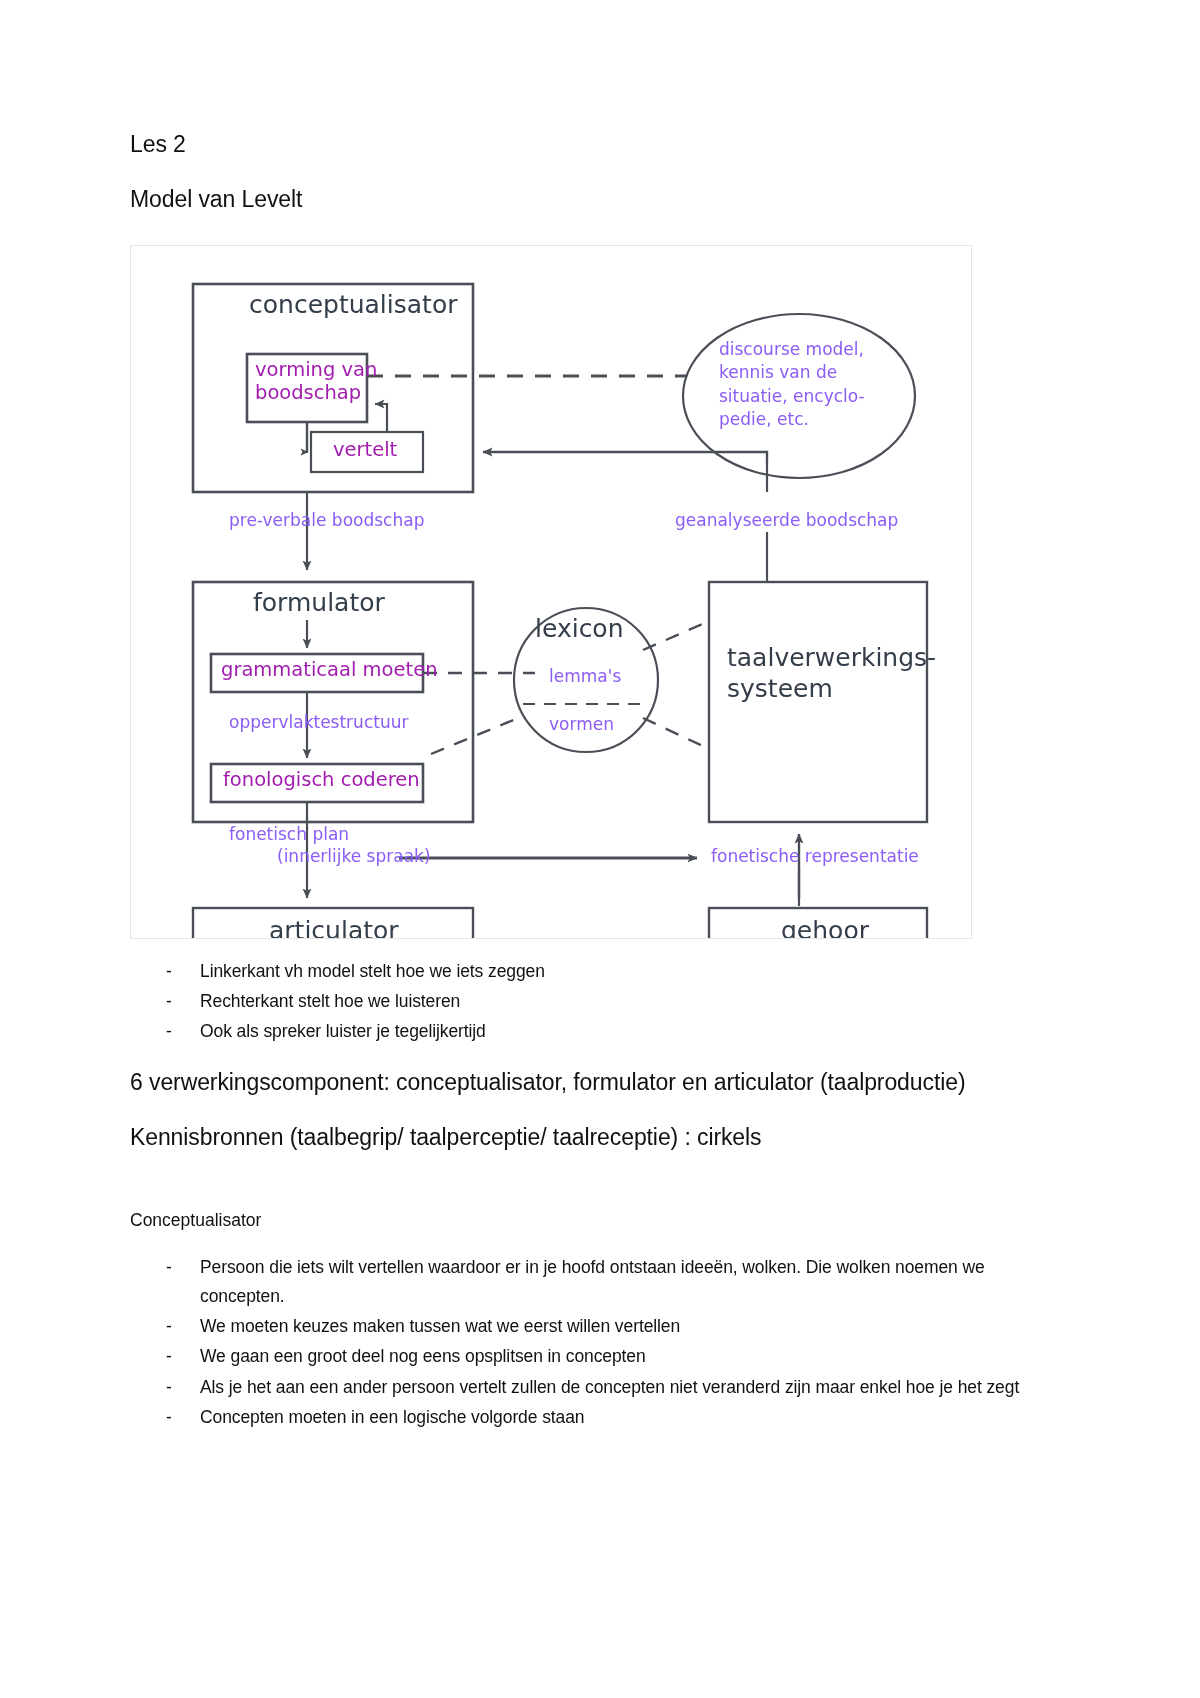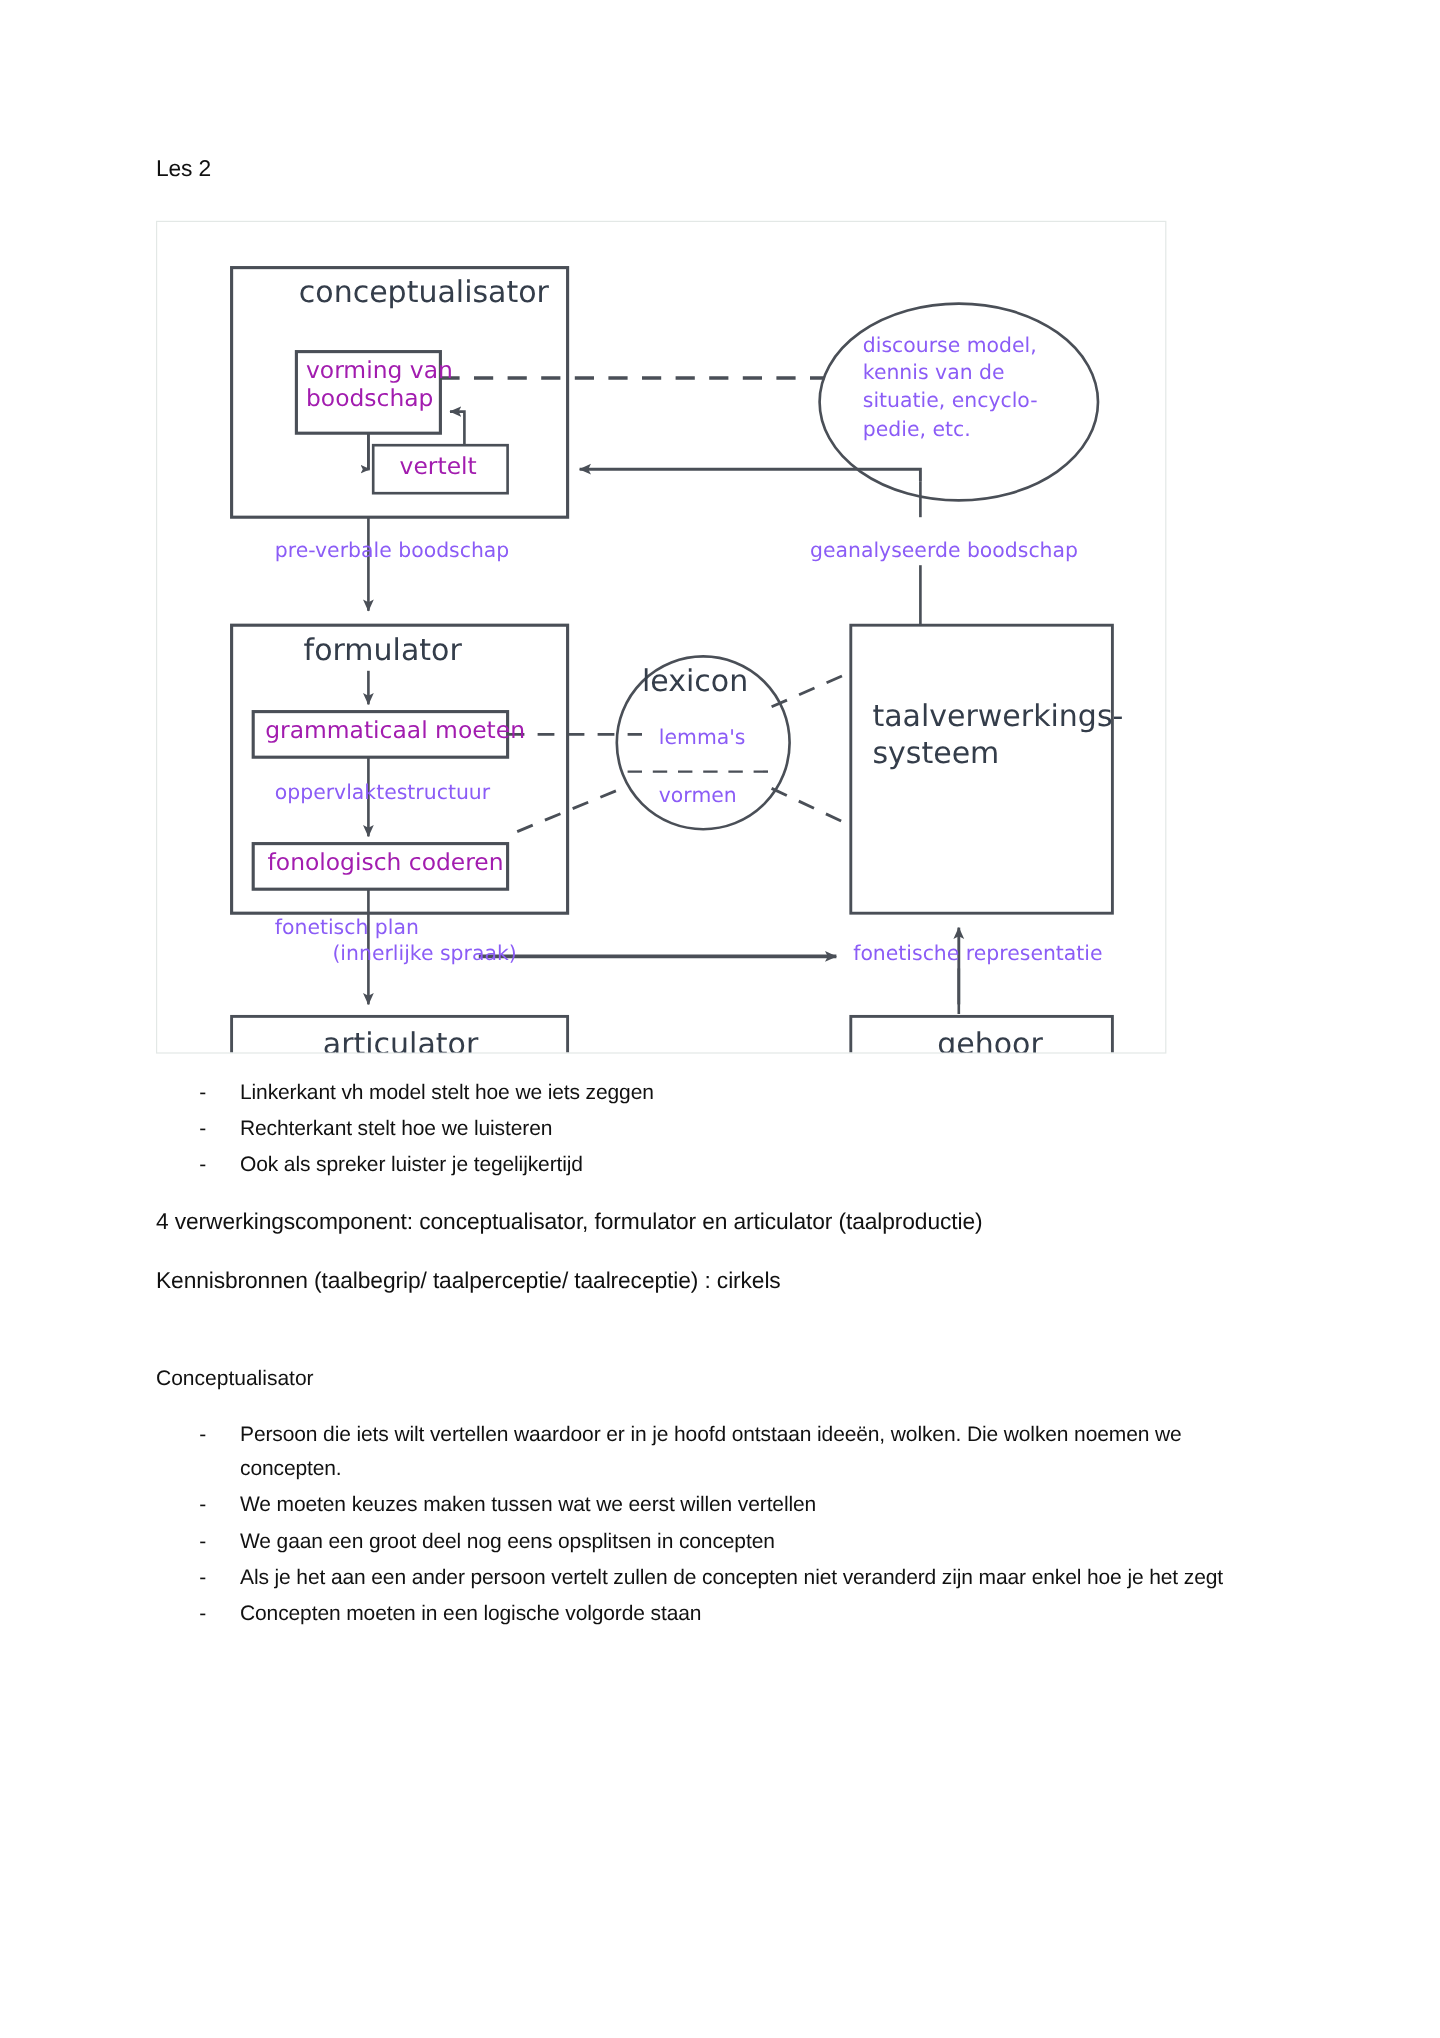--- a/index.html
+++ b/index.html
@@ -22,21 +22,21 @@
     height: 1698px;
     background: #fff;
   }
   .doc-body {
     position: absolute;
     left: 130px;
     top: 128px;
     width: 940px;
   }
   .para {
-    font-size: 19px;
+    font-size: 23px;
     line-height: 1.45;
     margin: 0 0 22px 0;
     letter-spacing: -0.1px;
     color: #111;
   }
   .spacer-lg { height: 34px; }
 
   
   .figure-wrap {
     position: relative;
@@ -89,20 +89,21 @@
   }
   .hdr { font-size: 17.5px; margin: 0 0 22px 0; color:#111; }
 </style>
 </head>
 <body>
 
 <div class="page">
   <div class="doc-body">
 
     <p class="para">Les 2</p>
+    <p class="para">Model van Levelt</p>
 
     <div class="figure-wrap">
       <div class="figure-inner">
 
         <svg class="fig-svg" width="840" height="692" viewBox="0 0 840 692">
           <defs>
             <marker id="ah" markerWidth="10" markerHeight="10" refX="7.5" refY="4" orient="auto" markerUnits="userSpaceOnUse">
               <path d="M0,0.4 L8,4 L0,7.6 L1.8,4 Z" fill="#4a4f57"></path>
             </marker>
             <marker id="ahb" markerWidth="13" markerHeight="13" refX="9.5" refY="5" orient="auto" markerUnits="userSpaceOnUse">
@@ -230,21 +231,21 @@
       <li>
         <span class="dash">-</span>
         <span>Rechterkant stelt hoe we luisteren</span>
       </li>
       <li>
         <span class="dash">-</span>
         <span>Ook als spreker luister je tegelijkertijd</span>
       </li>
     </ul>
 
-    <p class="para">4 verwerkingscomponent: conceptualisator, formulator en articulator (taalproductie)</p>
+    <p class="para">6 verwerkingscomponent: conceptualisator, formulator en articulator (taalproductie)</p>
     <p class="para">Kennisbronnen (taalbegrip/ taalperceptie/ taalreceptie) : cirkels</p>
 
     <div class="spacer-lg"></div>
 
     <p class="hdr">Conceptualisator</p>
 
     <ul class="dashlist">
       <li>
         <span class="dash">-</span>
         <span>Persoon die iets wilt vertellen waardoor er in je hoofd ontstaan ideeën, wolken. Die wolken noemen we concepten.</span>

